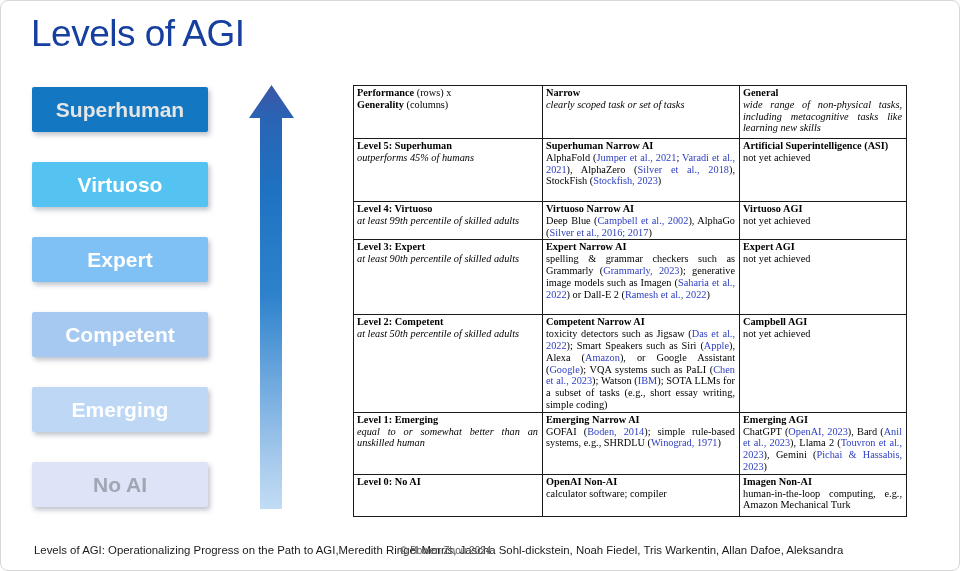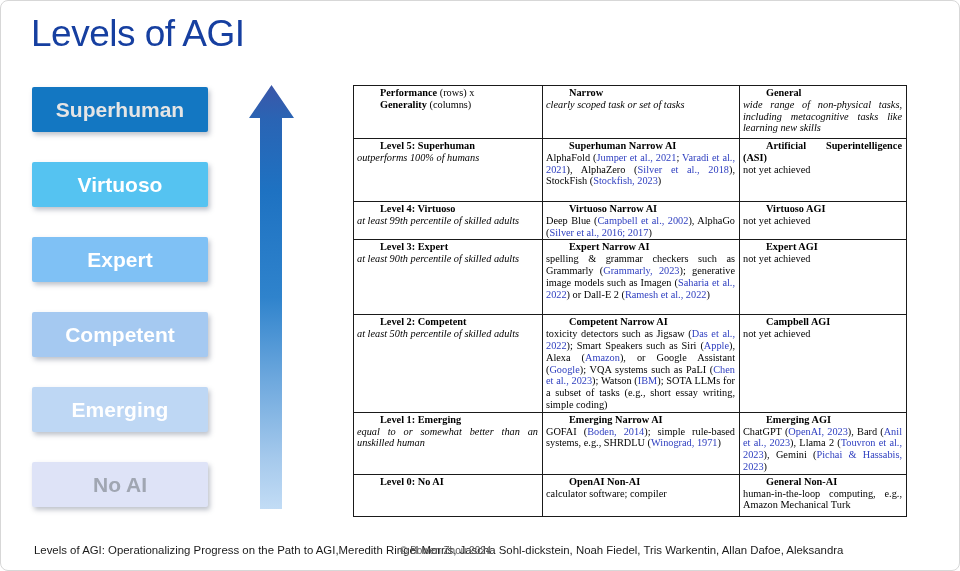--- a/index.html
+++ b/index.html
@@ -35,21 +35,21 @@
     font-size: 10.3px; line-height: 11.8px;
     color: #000;
   }
   .agi-table td {
     border: 1px solid #1a1a1a;
     vertical-align: top;
     padding: 1px 4px 1px 3px;
     text-align: justify;
     overflow: hidden;
   }
-  .seg-b { font-weight: bold; margin-left: 23px; }
+  .seg-b { font-weight: bold; }
   .seg-i { font-style: italic; }
   .seg-n { }
   .seg-c { }
   .caption {
     position: absolute; left: 33px; top: 512px; width: 906px;
     font-size: 11.4px; line-height: 15px; color: #1a1a1a;
     white-space: pre-wrap;
   }
   .copyright {
     position: absolute; left: 399px; top: 544px;
@@ -93,21 +93,21 @@
         <col style="width:197px">
         <col style="width:167px">
     </colgroup>
     <tbody>
         <tr style="height: 53px;">
           <td><span class="seg-b">Performance</span><span class="seg-n"> (rows) x</span><br><span class="seg-b">Generality</span><span class="seg-n"> (columns)</span></td>
           <td><span class="seg-b">Narrow</span><br><span class="seg-i">clearly scoped task or set of tasks</span></td>
           <td><span class="seg-b">General</span><br><span class="seg-i">wide range of non-physical tasks, including metacognitive tasks like learning new skills</span></td>
         </tr>
         <tr style="height: 63px;">
-          <td><span class="seg-b">Level 5: Superhuman</span><br><span class="seg-i">outperforms 100% of humans</span></td>
+          <td><span class="seg-b">Level 5: Superhuman</span><br><span class="seg-i">outperforms 45% of humans</span></td>
           <td><span class="seg-b">Superhuman Narrow AI</span><br><span class="seg-n">AlphaFold (</span><span class="seg-c" style="color: rgb(48, 64, 192);">Jumper et al., 2021</span><span class="seg-n">; </span><span class="seg-c" style="color: rgb(48, 64, 192);">Varadi et al., 2021</span><span class="seg-n">), AlphaZero (</span><span class="seg-c" style="color: rgb(48, 64, 192);">Silver et al., 2018</span><span class="seg-n">), StockFish (</span><span class="seg-c" style="color: rgb(48, 64, 192);">Stockfish, 2023</span><span class="seg-n">)</span></td>
           <td><span class="seg-b">Artificial Superintelligence (ASI)</span><br><span class="seg-n">not yet achieved</span></td>
         </tr>
         <tr style="height: 37px;">
           <td><span class="seg-b">Level 4: Virtuoso</span><br><span class="seg-i">at least 99th percentile of skilled adults</span></td>
           <td><span class="seg-b">Virtuoso Narrow AI</span><br><span class="seg-n">Deep Blue (</span><span class="seg-c" style="color: rgb(48, 64, 192);">Campbell et al., 2002</span><span class="seg-n">), AlphaGo (</span><span class="seg-c" style="color: rgb(48, 64, 192);">Silver et al., 2016; 2017</span><span class="seg-n">)</span></td>
           <td><span class="seg-b">Virtuoso AGI</span><br><span class="seg-n">not yet achieved</span></td>
         </tr>
         <tr style="height: 75px;">
           <td><span class="seg-b">Level 3: Expert</span><br><span class="seg-i">at least 90th percentile of skilled adults</span></td>
@@ -120,21 +120,21 @@
           <td><span class="seg-b">Campbell AGI</span><br><span class="seg-n">not yet achieved</span></td>
         </tr>
         <tr style="height: 62px;">
           <td><span class="seg-b">Level 1: Emerging</span><br><span class="seg-i">equal to or somewhat better than an unskilled human</span></td>
           <td><span class="seg-b">Emerging Narrow AI</span><br><span class="seg-n">GOFAI (</span><span class="seg-c" style="color: rgb(48, 64, 192);">Boden, 2014</span><span class="seg-n">); simple rule-based systems, e.g., SHRDLU (</span><span class="seg-c" style="color: rgb(48, 64, 192);">Winograd, 1971</span><span class="seg-n">)</span></td>
           <td><span class="seg-b">Emerging AGI</span><br><span class="seg-n">ChatGPT (</span><span class="seg-c" style="color: rgb(48, 64, 192);">OpenAI, 2023</span><span class="seg-n">), Bard (</span><span class="seg-c" style="color: rgb(48, 64, 192);">Anil et al., 2023</span><span class="seg-n">), Llama 2 (</span><span class="seg-c" style="color: rgb(48, 64, 192);">Touvron et al., 2023</span><span class="seg-n">), Gemini (</span><span class="seg-c" style="color: rgb(48, 64, 192);">Pichai &amp; Hassabis, 2023</span><span class="seg-n">)</span></td>
         </tr>
         <tr style="height: 42px;">
           <td><span class="seg-b">Level 0: No AI</span></td>
           <td><span class="seg-b">OpenAI Non-AI</span><br><span class="seg-n">calculator software; compiler</span></td>
-          <td><span class="seg-b">General Non-AI</span><br><span class="seg-n">human-in-the-loop computing, e.g., Amazon Mechanical Turk</span></td>
+          <td><span class="seg-b">Imagen Non-AI</span><br><span class="seg-n">human-in-the-loop computing, e.g., Amazon Mechanical Turk</span></td>
         </tr>
       </tbody>
   </table>
 
   <div class="caption">
     <div>Levels of AGI: Operationalizing Progress on the Path to AGI,Meredith Ringel Morris, Jascha Sohl-dickstein, Noah Fiedel, Tris Warkentin, Allan Dafoe, Aleksandra</div>
     
   </div>
 
   <div class="copyright">© Bowen Zhou 2024</div>

